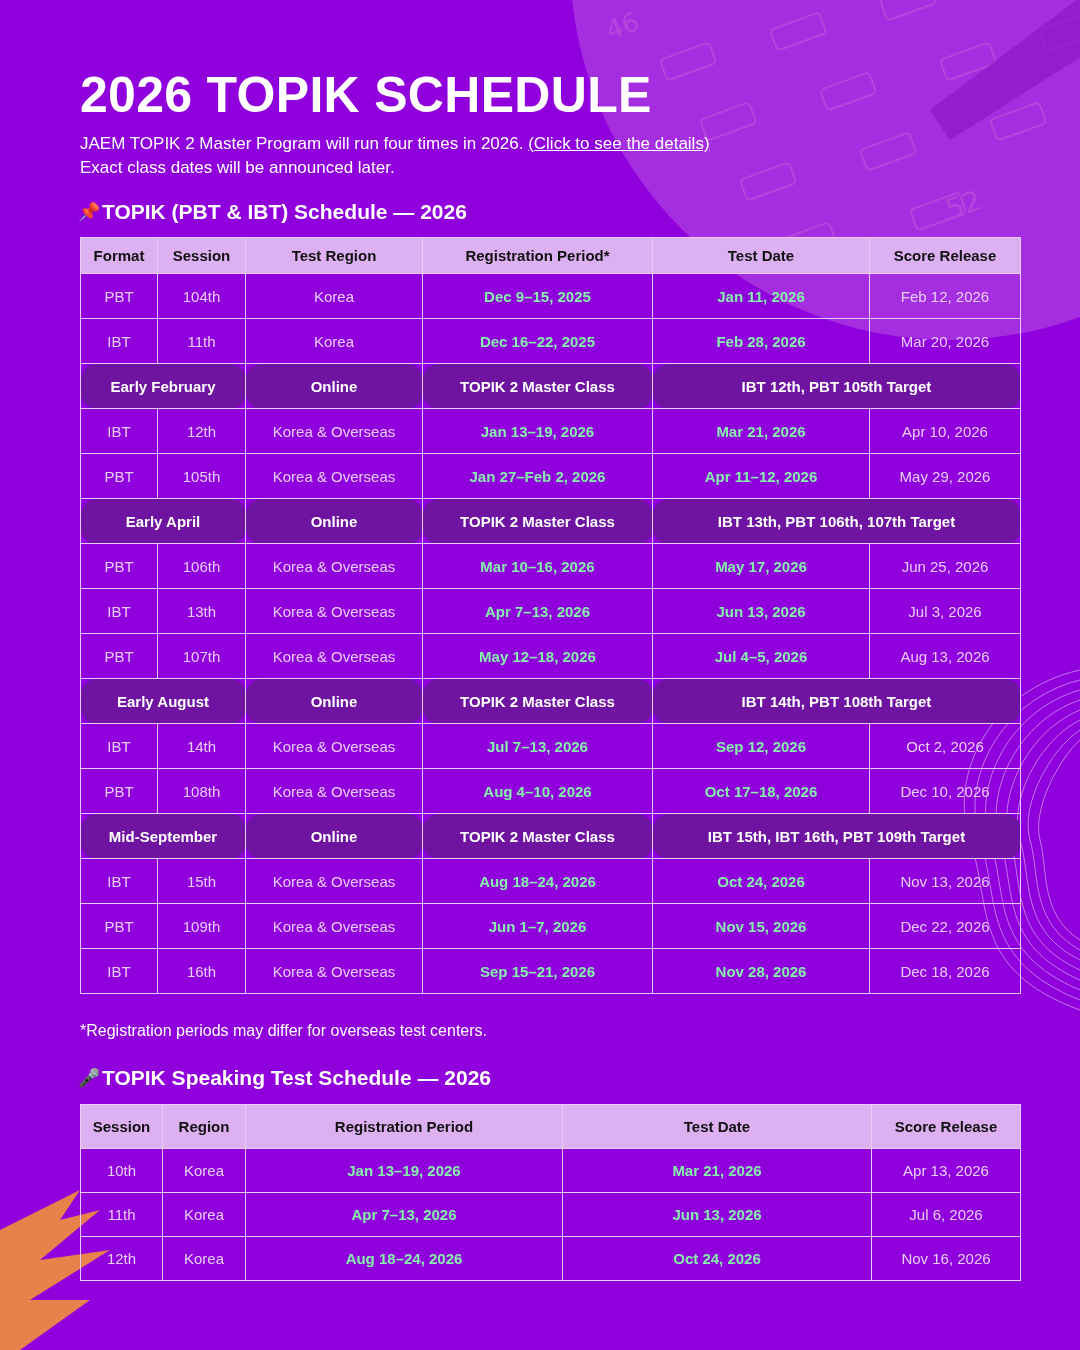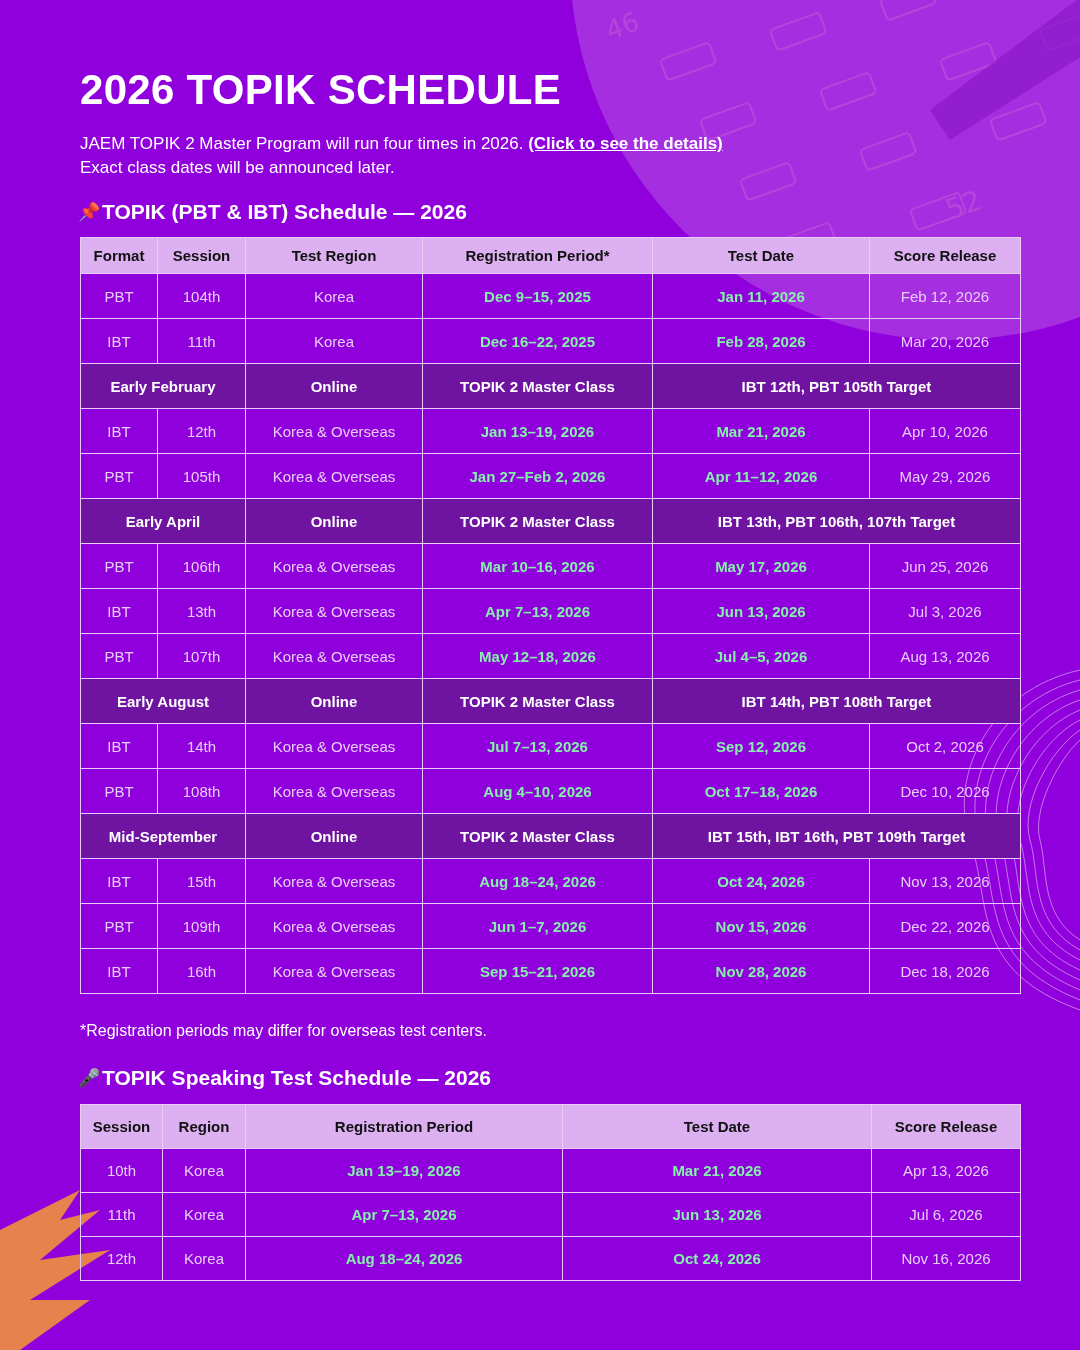--- a/index.html
+++ b/index.html
@@ -21,29 +21,29 @@
     }
     .bg-sheet svg { position: absolute; left: 0; top: 0; }
     .bg-waves {
       position: absolute; left: 940px; top: 660px; width: 140px; height: 360px;
     }
     .bg-brush {
       position: absolute; left: 0; top: 1190px; width: 110px; height: 160px;
     }
     .page-title {
       position: absolute; left: 80px; top: 66px;
-      font-size: 42px; font-weight: 700; letter-spacing: 0.3px;
+      font-size: 50px; font-weight: 700; letter-spacing: 0.3px;
       color: #ffffff;
     }
     .intro {
       position: absolute; left: 80px; top: 132px;
       font-size: 17px; line-height: 24px; color: #ffffff;
     }
     .intro a {
-      color: #ffffff; font-weight: 700; text-decoration: underline;
+      color: #ffffff; font-weight: 400; text-decoration: underline;
     }
     .section-title {
       position: absolute; left: 78px;
       font-size: 21px; font-weight: 700; color: #ffffff;
       display: flex; align-items: center; gap: 2px;
     }
     .section-title .emoji { font-size: 18px; width: 22px; display: inline-block; }
     table {
       position: absolute; left: 80px;
       width: 940px;
@@ -62,20 +62,21 @@
       font-weight: 700;
       height: 36px;
     }
     td { height: 45px; }
     td.light { color: #e8cdf6; font-weight: 400; }
     td.bold { color: #86efac; font-weight: 700; }
     tr.group td {
       background: #6e14a0;
       color: #ffffff;
       font-weight: 700;
+      border-radius: 16px;
     }
     tr.data td { background: transparent; }
     .note {
       position: absolute; left: 80px; top: 1016px;
       font-size: 16px; color: #ffffff; margin-top: 6px;
     }
     .t2 th { height: 44px; }
     .t2 td { height: 44px; }
   </style>
 </head>

